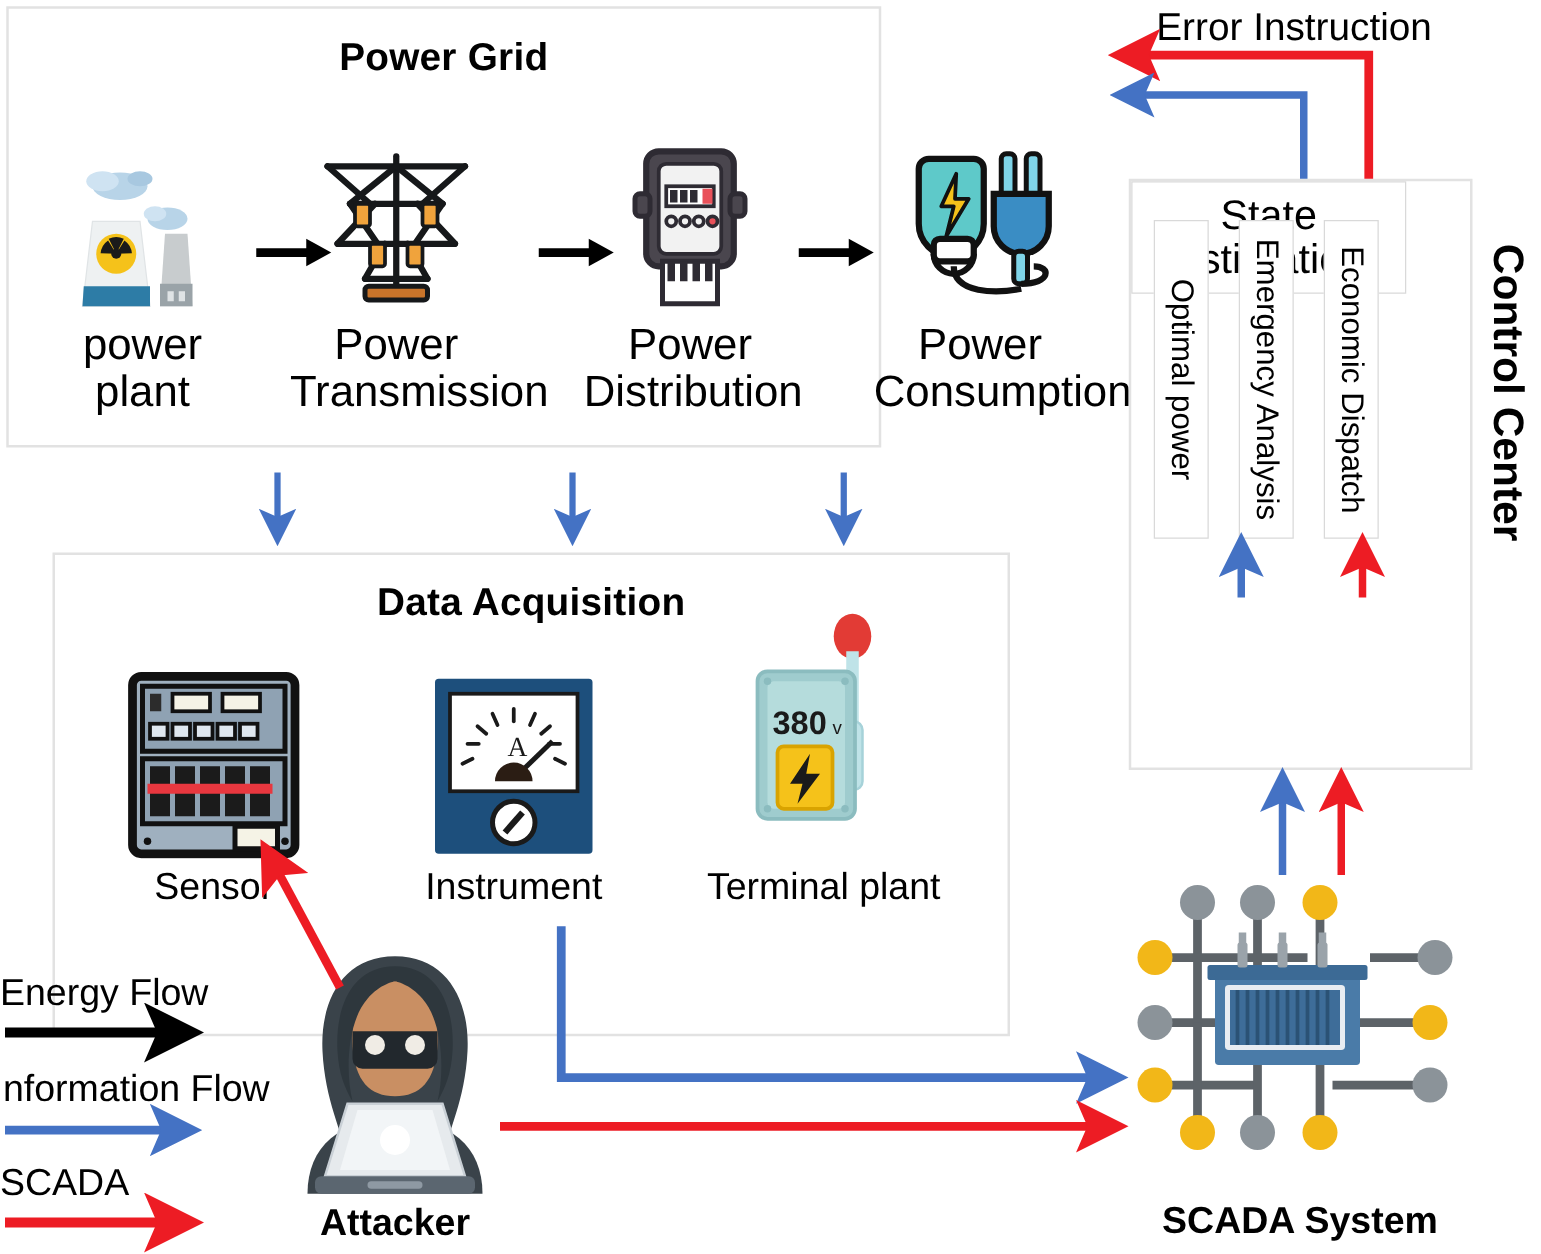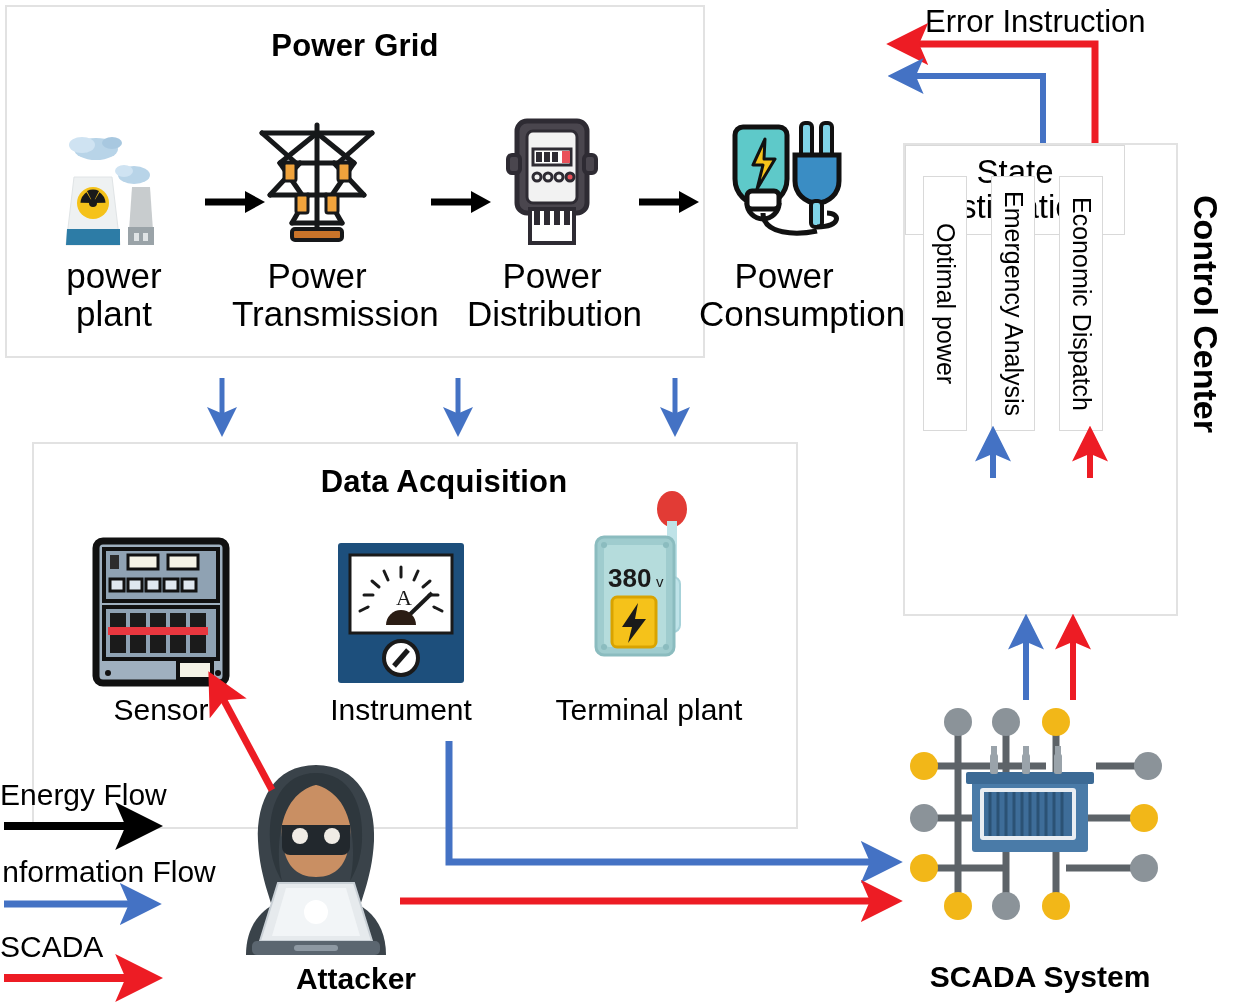--- a/index.html
+++ b/index.html
@@ -4,21 +4,21 @@
 <style>
   html,body{margin:0;padding:0;background:#ffffff;}
   body{width:1233px;height:1003px;position:relative;overflow:hidden;
        font-family:"Liberation Sans","DejaVu Sans",sans-serif;color:#000;}
   .stage{position:absolute;left:0;top:0;width:1233px;height:1003px;}
   .abs{position:absolute;}
 
   
   .panel{position:absolute;border:2px solid #e2e2e2;background:#fff;box-sizing:border-box;}
   #power-grid-panel{left:5px;top:5px;width:700px;height:353px;}
-  #data-acq-panel{left:32px;top:442px;width:766px;height:387px;padding-left:29px;}
+  #data-acq-panel{left:42px;top:442px;width:766px;height:387px;}
   #control-center-panel{left:903px;top:143px;width:275px;height:473px;}
 
   .panel-title{position:absolute;width:100%;text-align:center;font-weight:bold;
                font-size:31px;letter-spacing:.2px;}
   #pg-title{top:21px;}
   #da-title{top:20px;}
 
   
   .stage-item{position:absolute;width:170px;text-align:center;}
   .stage-icon{height:130px;display:flex;align-items:flex-end;justify-content:center;}
@@ -351,21 +351,21 @@
       <circle cx="84" cy="81" r="8" fill="#f0ece5"></circle>
       <circle cx="116" cy="81" r="8" fill="#f0ece5"></circle>
       <path d="M30 200 C30 162 56 140 100 140 C144 140 170 162 170 200 Z" fill="#3a434a"></path>
       <path d="M62 128 L138 128 L156 186 L44 186 Z" fill="#e6eaed" stroke="#c9d0d6" stroke-width="2"></path>
       <path d="M70 133 L130 133 L144 181 L56 181 Z" fill="#f2f5f7"></path>
       <circle cx="100" cy="157" r="12" fill="#ffffff"></circle>
       <rect x="36" y="186" width="128" height="14" rx="5" fill="#5b6670"></rect>
       <rect x="78" y="190" width="44" height="6" rx="3" fill="#8e99a3"></rect>
     </svg>
   </div>
-  <div class="node-label" style="left:216px;top:962px;width:200px;text-align:right;">Attacker</div>
+  <div class="node-label" style="left:216px;top:962px;width:200px;">Attacker</div>
 
   <div class="legend-text" id="lg-energy-text">Energy Flow</div>
   <div class="legend-text" id="lg-info-text">Information Flow</div>
   <div class="legend-text" id="lg-fdia-text">SCADA</div>
 
   <div class="abs" style="left:925px;top:4px;font-size:31px;white-space:nowrap;">Error Instruction</div>
 
   <svg class="overlay">
     <defs>
       <marker id="mk-blue" markerWidth="6" markerHeight="6" refX="4.6" refY="3" orient="auto">

